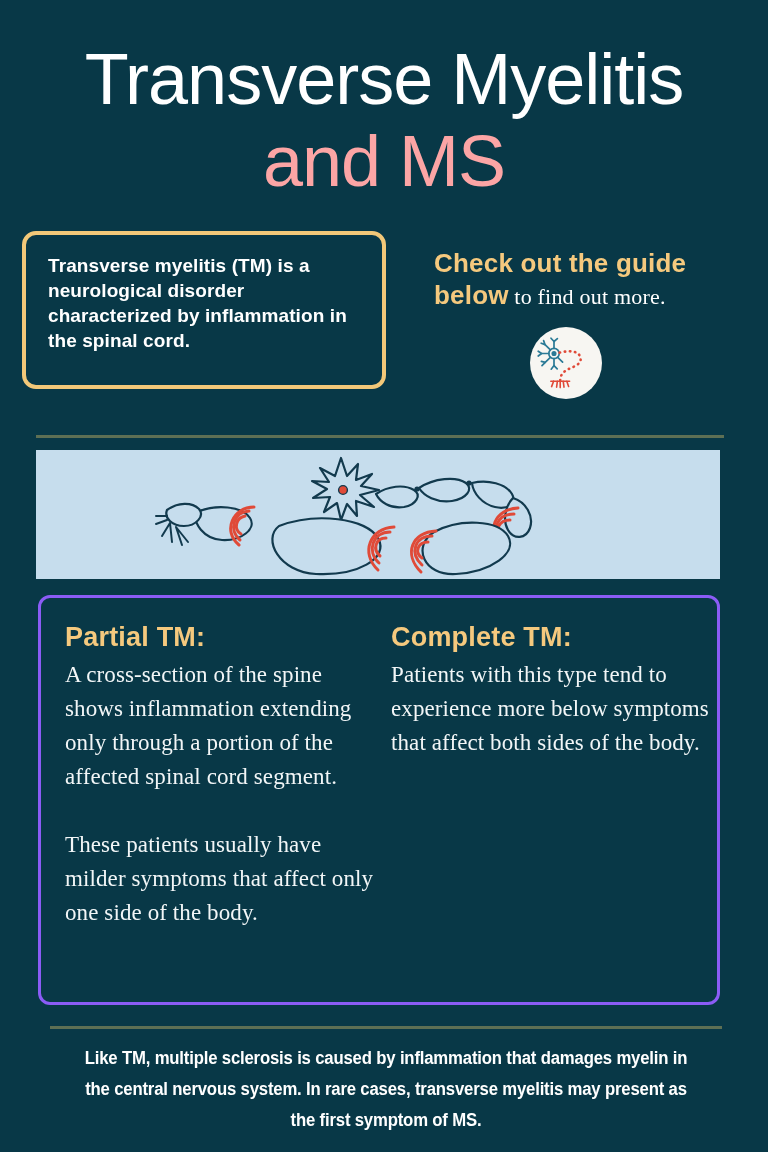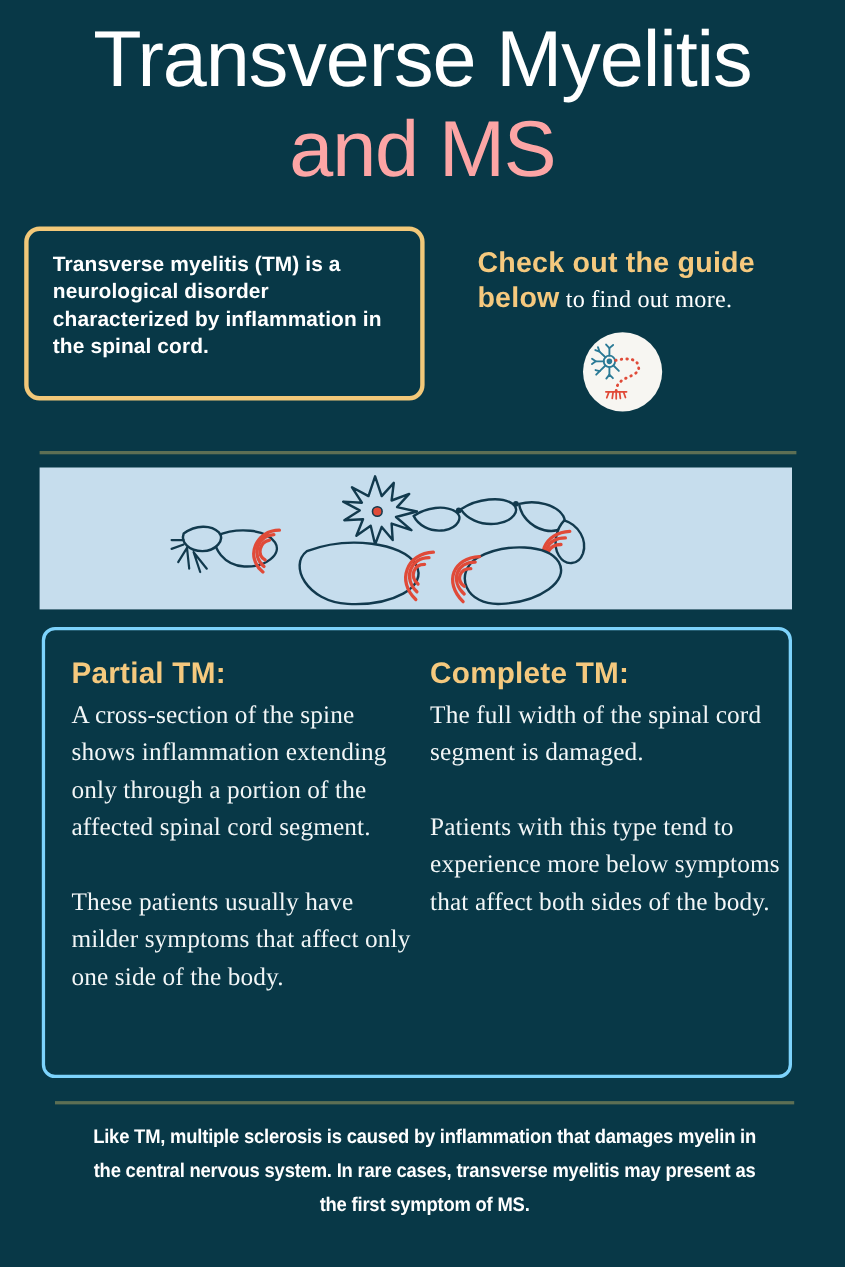--- a/index.html
+++ b/index.html
@@ -10,22 +10,23 @@
     width: 768px;
     height: 1152px;
     background: #083847;
     font-family: "Liberation Sans", sans-serif;
     overflow: hidden;
     position: relative;
   }
 
   
   .title-block {
-    padding-top: 12px;
+    padding-top: 0;
     text-align: center;
+    margin-top: 37px;
   }
   .title-line1 {
     font-family: "Liberation Sans", sans-serif;
     font-weight: 400;
     font-size: 72px;
     line-height: 84px;
     letter-spacing: -1px;
     color: #ffffff;
     white-space: nowrap;
   }
@@ -119,21 +120,21 @@
   }
   .banner svg { position: absolute; left: 0; top: 0; }
 
   
   .types-box {
     position: relative;
     margin-left: 38px;
     margin-top: 16px;
     width: 682px;
     height: 410px;
-    border: 3px solid #7dd3fc;
+    border: 3px solid #8b5cf6;
     border-radius: 12px;
     box-sizing: border-box;
     display: flex;
     padding: 22px 0 0 24px;
   }
   .col { width: 320px; }
   .col-right { margin-left: 6px; }
   .col-head {
     font-family: "Liberation Sans", sans-serif;
     font-weight: bold;
@@ -271,20 +272,19 @@
 <div class="types-box">
 
   <div class="col">
     <div class="col-head">Partial TM:</div>
     <div class="col-para">A cross-section of the spine shows inflammation extending only through a portion of the affected spinal cord segment.</div>
     <div class="col-para">These patients usually have milder symptoms that affect only one side of the body.</div>
   </div>
 
   <div class="col col-right">
     <div class="col-head">Complete TM:</div>
-    <div class="col-para">The full width of the spinal cord segment is damaged.</div>
     <div class="col-para">Patients with this type tend to experience more below symptoms that affect both sides of the body.</div>
   </div>
 
 </div>
 
 <div class="divider divider-bottom"></div>
 <div class="footer-text">Like TM, multiple sclerosis is caused by inflammation that damages myelin in the central nervous system. In rare cases, transverse myelitis may present as the first symptom of MS.</div>
 
 </body></html>

